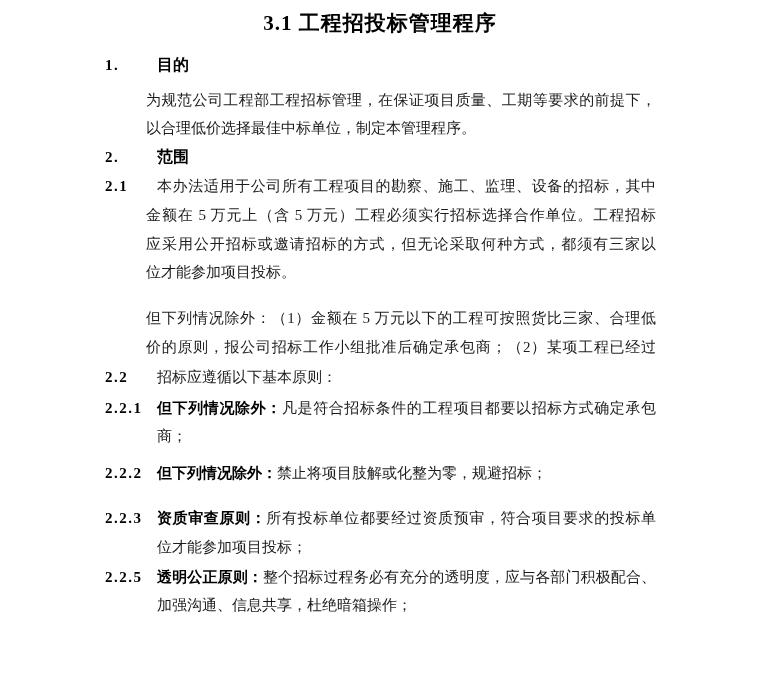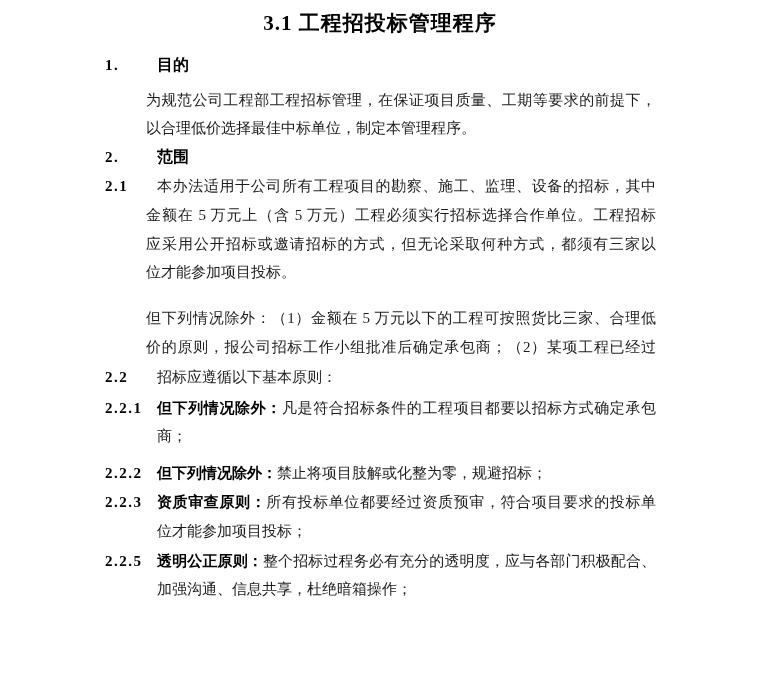--- a/index.html
+++ b/index.html
@@ -83,21 +83,21 @@
       <div class="block item" style="margin-top: 1px;">
         <div class="line deep last"><span class="num">2.2</span>招标应遵循以下基本原则：</div>
       </div>
       <div class="block item" style="margin-top: 2px;">
         <div class="line deep full"><span class="num">2.2.1</span><span class="lead">但下列情况除外：</span>凡是符合招标条件的工程项目都要以招标方式确定承包</div>
         <div class="line deep last">商；</div>
       </div>
       <div class="block item" style="margin-top: 8px;">
         <div class="line deep last"><span class="num">2.2.2</span><span class="lead">但下列情况除外：</span>禁止将项目肢解或化整为零，规避招标；</div>
       </div>
-      <div class="block item" style="margin-top: 0px;">
+      <div class="block item" style="margin-top: 16px;">
         <div class="line deep full"><span class="num">2.2.3</span><span class="lead">资质审查原则：</span>所有投标单位都要经过资质预审，符合项目要求的投标单</div>
         <div class="line deep last">位才能参加项目投标；</div>
       </div>
       <div class="block item" style="margin-top: 1px;">
         <div class="line deep full"><span class="num">2.2.5</span><span class="lead">透明公正原则：</span>整个招标过程务必有充分的透明度，应与各部门积极配合、</div>
         <div class="line deep last">加强沟通、信息共享，杜绝暗箱操作；</div>
       </div>
     </div>
 </div>
 

